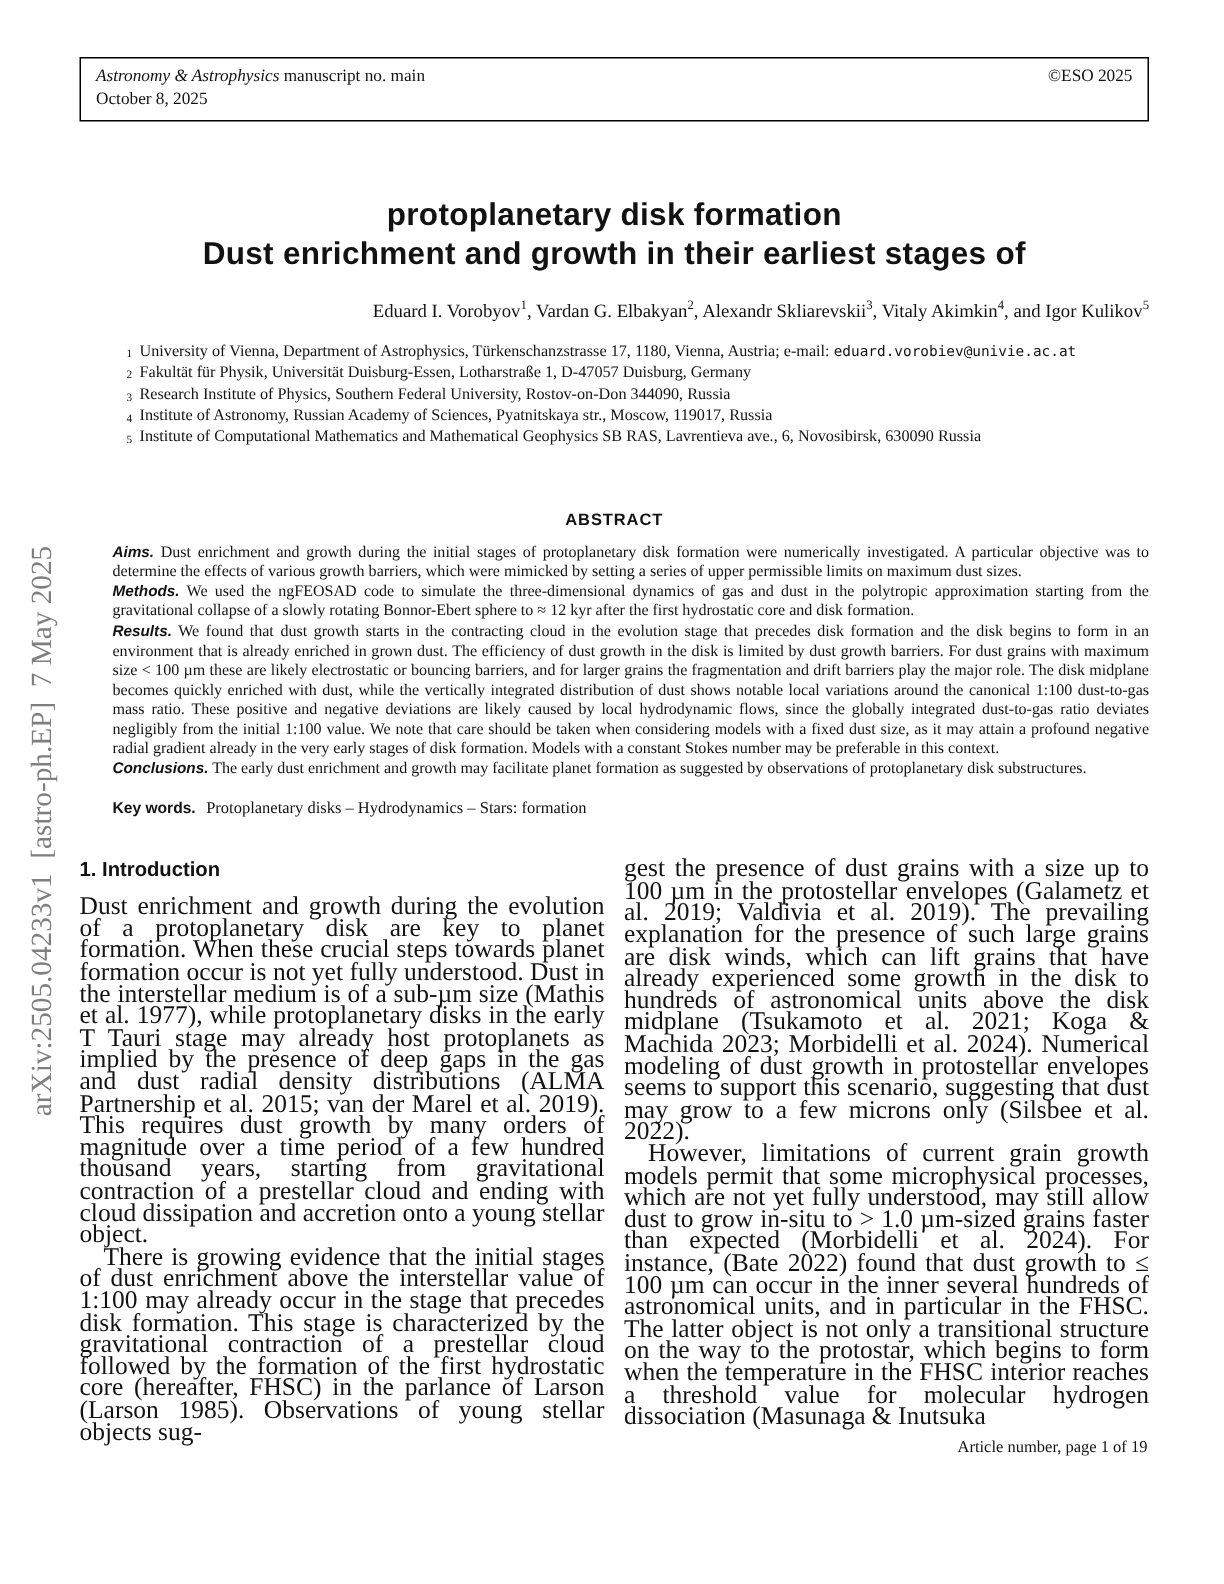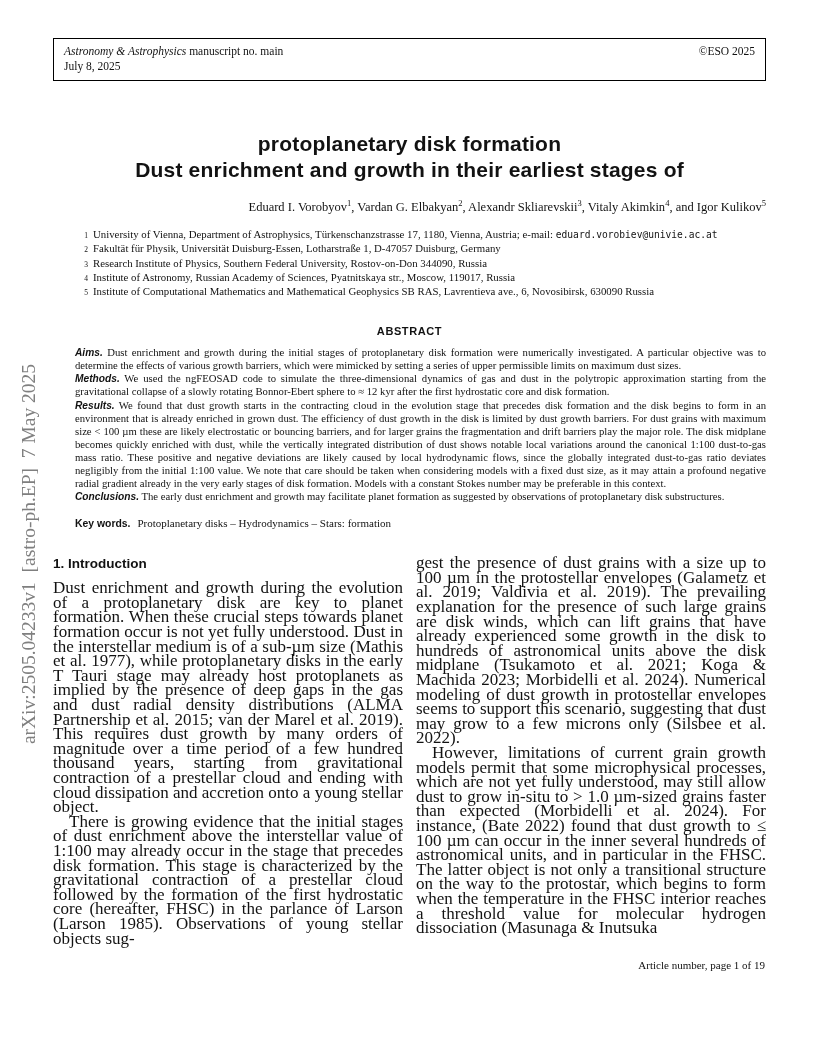--- a/index.html
+++ b/index.html
@@ -56,21 +56,21 @@
   }
   .authors sup { font-size: 8.5px; }
   
   .affiliations { margin: 13px 0 0 25px; }
   .aff-row { display: flex; font-size: 10.8px; line-height: 13.2px; }
   .aff-num { flex: 0 0 10px; font-size: 7.5px; padding-top: 1px; text-align: right; margin-right: 5px; }
   .aff-text { flex: 1; text-align: justify; }
   .mono { font-family: "DejaVu Sans Mono", "Liberation Mono", monospace; font-size: 9.6px; }
   
   .abstract-heading {
-    margin-top: 26px;
+    margin-top: 42px;
     text-align: center;
     font-family: "Liberation Sans", sans-serif;
     font-weight: bold;
     font-size: 11px;
     letter-spacing: 0.6px;
   }
   .abstract { margin: 9px 0 0 22px; }
   .abs-para { margin: 0; text-align: justify; font-size: 10.7px; line-height: 13.1px; }
   .abs-lead { font-family: "Liberation Sans", sans-serif; font-style: italic; font-weight: bold; font-size: 10.2px; }
   
@@ -100,21 +100,21 @@
 
 <div class="page">
 
   <div class="arxiv">arXiv:2505.04233v1  [astro-ph.EP]  7 May 2025</div>
 
   <div class="content">
 
     <div class="header-box">
       <div class="header-left">
         <div><span class="journal">Astronomy &amp; Astrophysics</span><span> manuscript no. main</span></div>
-        <div>July 8, 2025</div>
+        <div>October 8, 2025</div>
       </div>
       <div class="header-right">©ESO 2025</div>
     </div>
 
     <div class="title">
       <div>protoplanetary disk formation</div>
       <div>Dust enrichment and growth in their earliest stages of</div>
     </div>
 
     <div class="authors"><span>Eduard I. Vorobyov</span><sup>1</sup>, <span>Vardan G. Elbakyan</span><sup>2</sup>, <span>Alexandr Skliarevskii</span><sup>3</sup>, <span>Vitaly Akimkin</span><sup>4</sup>, and <span>Igor Kulikov</span><sup>5</sup></div>

